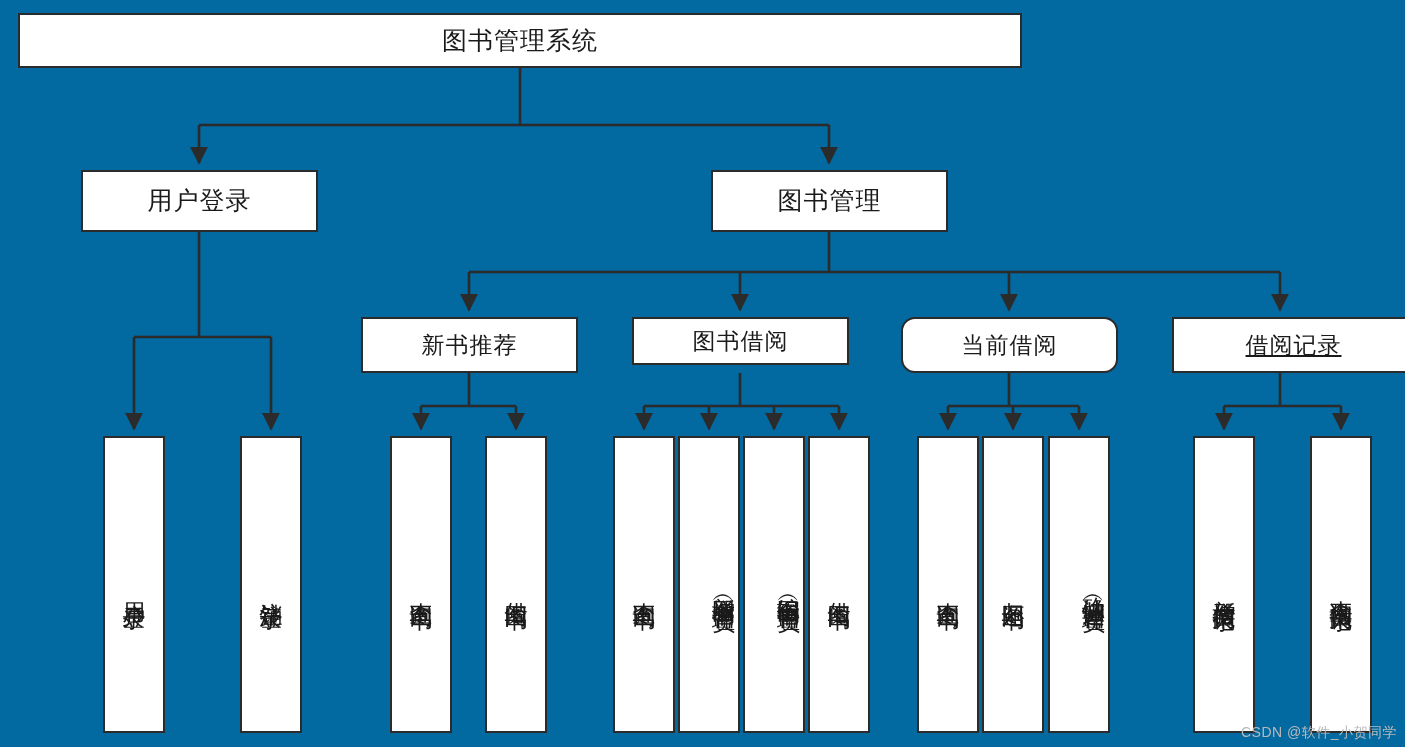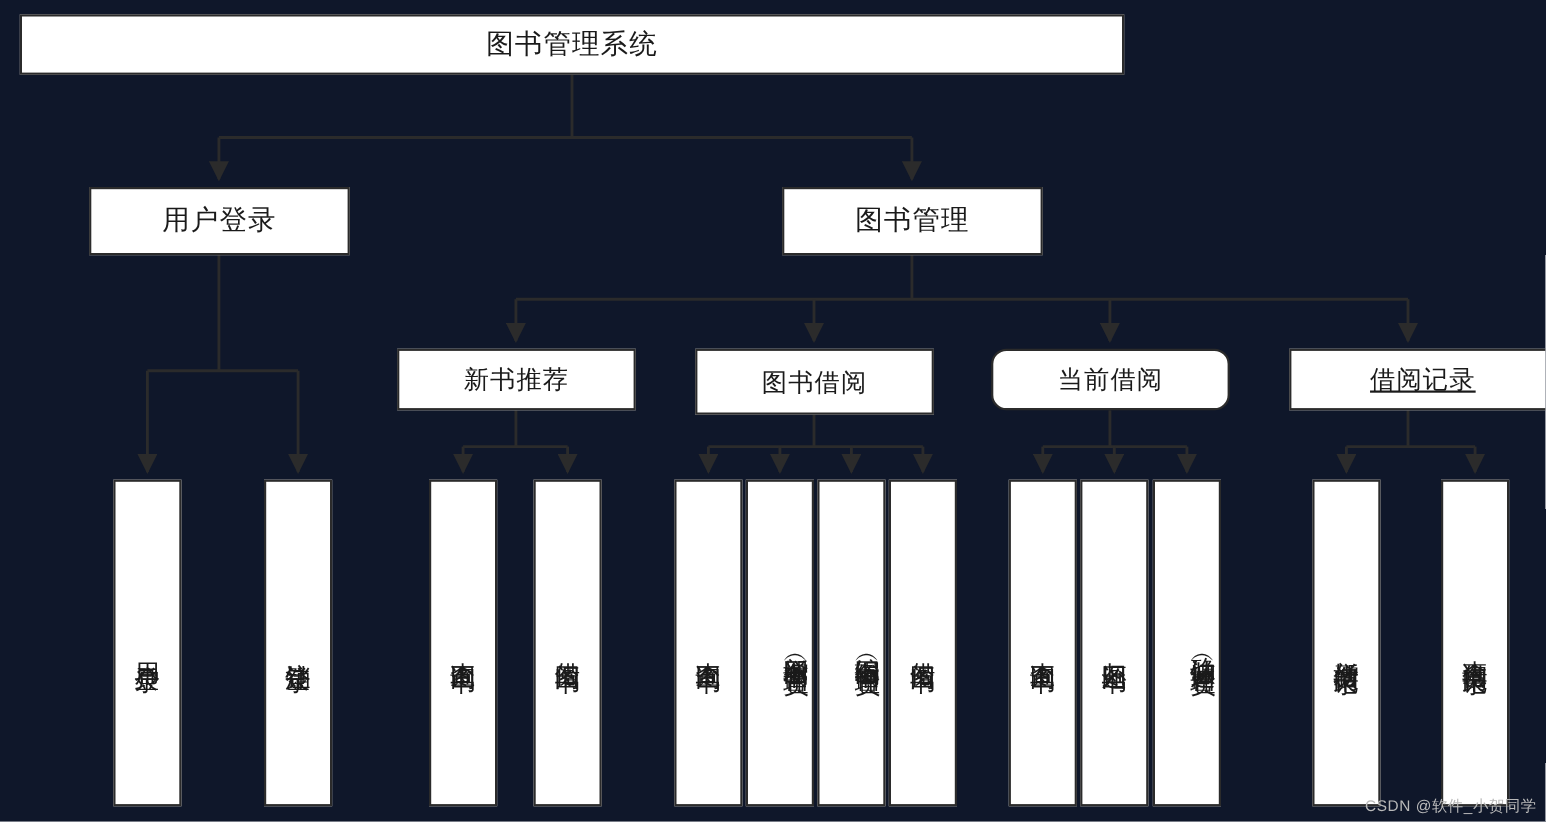--- a/index.html
+++ b/index.html
@@ -7,21 +7,21 @@
     padding: 0;
     background: #ffffff;
   }
   body {
     font-family: "Liberation Sans", "DejaVu Sans", sans-serif;
   }
   #stage {
     position: relative;
     width: 1405px;
     height: 747px;
-    background: #0f172a;
+    background: #0369a1;
     overflow: hidden;
   }
   #edges {
     position: absolute;
     left: 0;
     top: 0;
     width: 1405px;
     height: 747px;
     pointer-events: none;
   }
@@ -141,21 +141,21 @@
   <div class="node horiz" style="left: 81px; top: 170px; width: 237px; height: 62px;">
     <span>用户登录</span>
   </div>
   <div class="node horiz" style="left: 711px; top: 170px; width: 237px; height: 62px;">
     <span>图书管理</span>
   </div>
 
   <div class="node h2" style="left: 361px; top: 317px; width: 217px; height: 56px;">
     <span>新书推荐</span>
   </div>
-  <div class="node h2" style="left: 632px; top: 317px; width: 217px; height: 60px;">
+  <div class="node h2" style="left: 632px; top: 317px; width: 217px; height: 48px;">
     <span>图书借阅</span>
   </div>
   <div class="node h2" style="left: 901px; top: 317px; width: 217px; height: 56px; border-radius: 14px;">
     <span>当前借阅</span>
   </div>
   <div class="node h2" style="left: 1172px; top: 317px; width: 243px; height: 56px; text-decoration: underline;">
     <span>借阅记录</span>
   </div>
 
   <div class="node leaf" style="left: 103px; top: 436px; width: 62px; height: 297px;">

